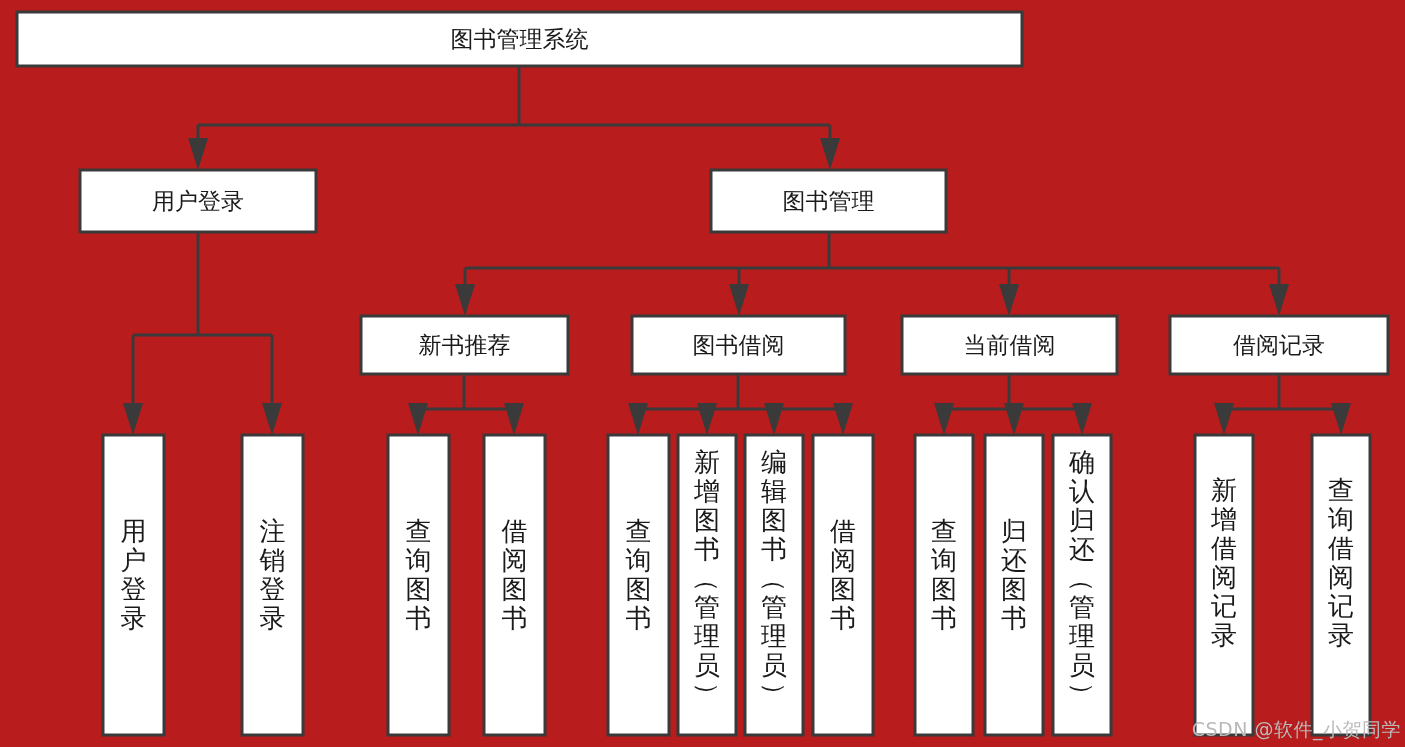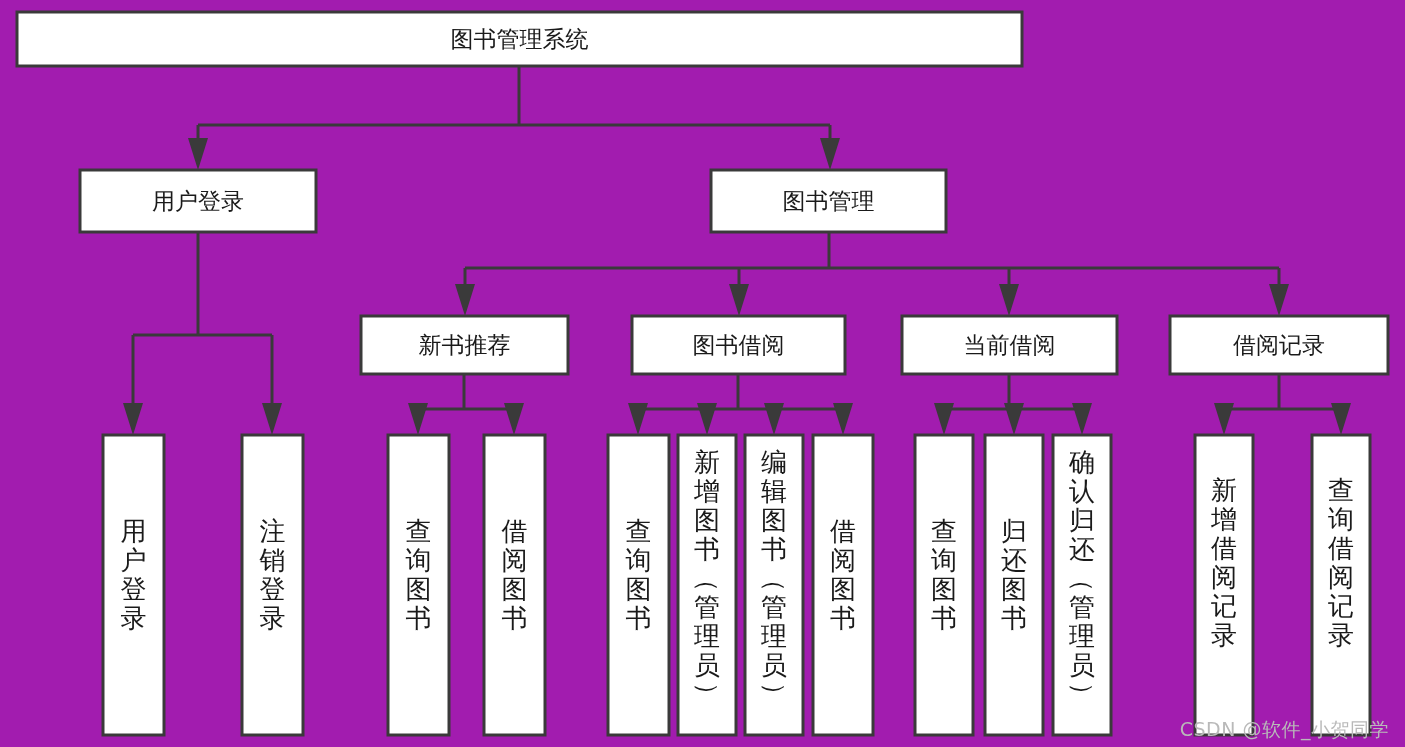--- a/index.html
+++ b/index.html
@@ -1,18 +1,18 @@
 <!DOCTYPE html>
 <html><head>
 <meta charset="utf-8">
 <style>
   html,body{margin:0;padding:0;background:#ffffff;}
   body{width:1405px;height:747px;overflow:hidden;
        font-family:"DejaVu Sans","Liberation Sans",sans-serif;}
-  #stage{position:relative;width:1405px;height:747px;background:#a21caf;}
+  #stage{position:relative;width:1405px;height:747px;background:#b91c1c;}
   #diagram{position:absolute;left:0;top:0;width:1405px;height:747px;}
 
   .node-rect{fill:#ffffff;stroke:#3a3a3a;stroke-width:3;}
   .connector{stroke:#3a3a3a;stroke-width:3;fill:none;stroke-linecap:butt;}
   .arrow-head{fill:#3a3a3a;stroke:none;}
 
   .node-label{
     fill:#1a1a1a;
     font-family:"DejaVu Sans","Liberation Sans",sans-serif;
     font-size:23px;
@@ -20,21 +20,21 @@
     dominant-baseline:middle;
   }
   .vlabel{
     fill:#1a1a1a;
     font-family:"DejaVu Sans","Liberation Sans",sans-serif;
     font-size:26px;
     text-anchor:middle;
   }
   .watermark{
     position:absolute;
-    right:16px;
+    right:4px;
     bottom:4px;
     font-family:"DejaVu Sans","Liberation Sans",sans-serif;
     font-size:19px;
     color:#b9b9b9;
     letter-spacing:0.5px;
     white-space:nowrap;
     pointer-events:none;
   }
 </style>
 </head>

